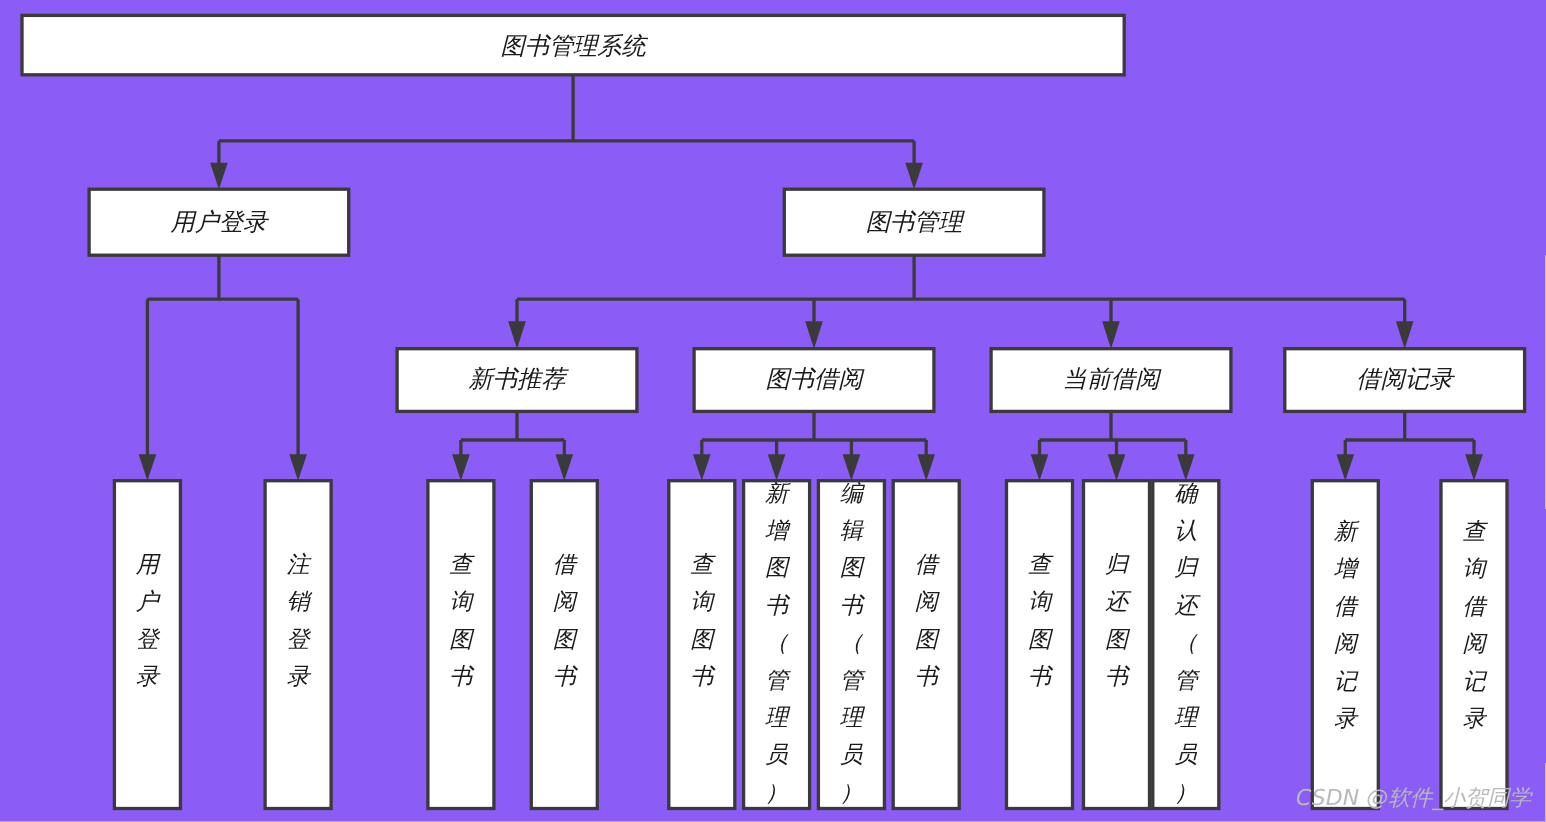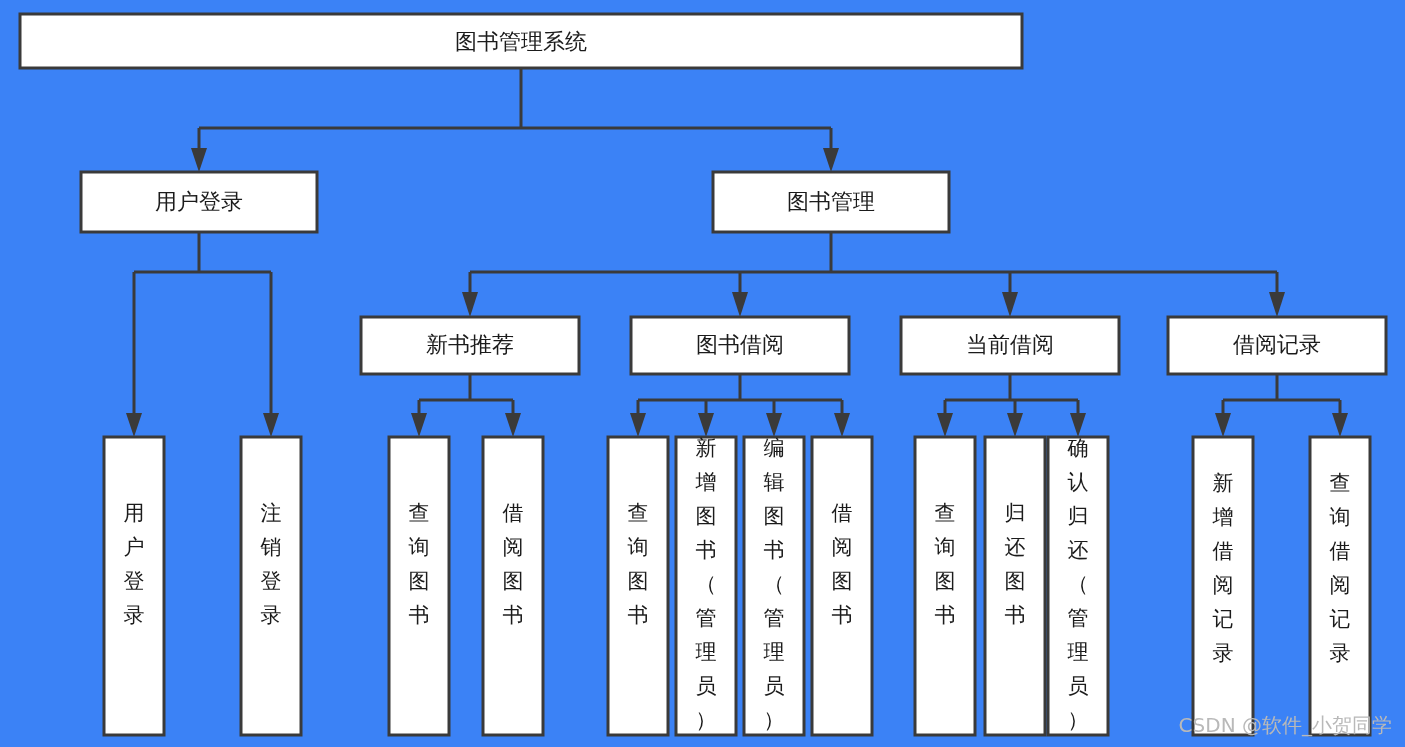--- a/index.html
+++ b/index.html
@@ -11,21 +11,22 @@
   body {
     width: 1405px;
     height: 747px;
     font-family: "DejaVu Sans", "Liberation Sans", sans-serif;
     overflow: hidden;
   }
   #diagram-root {
     position: relative;
     width: 1405px;
     height: 747px;
-    background: #3b82f6;
+    background: #8b5cf6;
+    font-style: italic;
   }
   svg#flow-svg {
     display: block;
     width: 1405px;
     height: 747px;
   }
   .node-rect {
     fill: #ffffff;
     stroke: #3a3a3a;
     stroke-width: 3;

